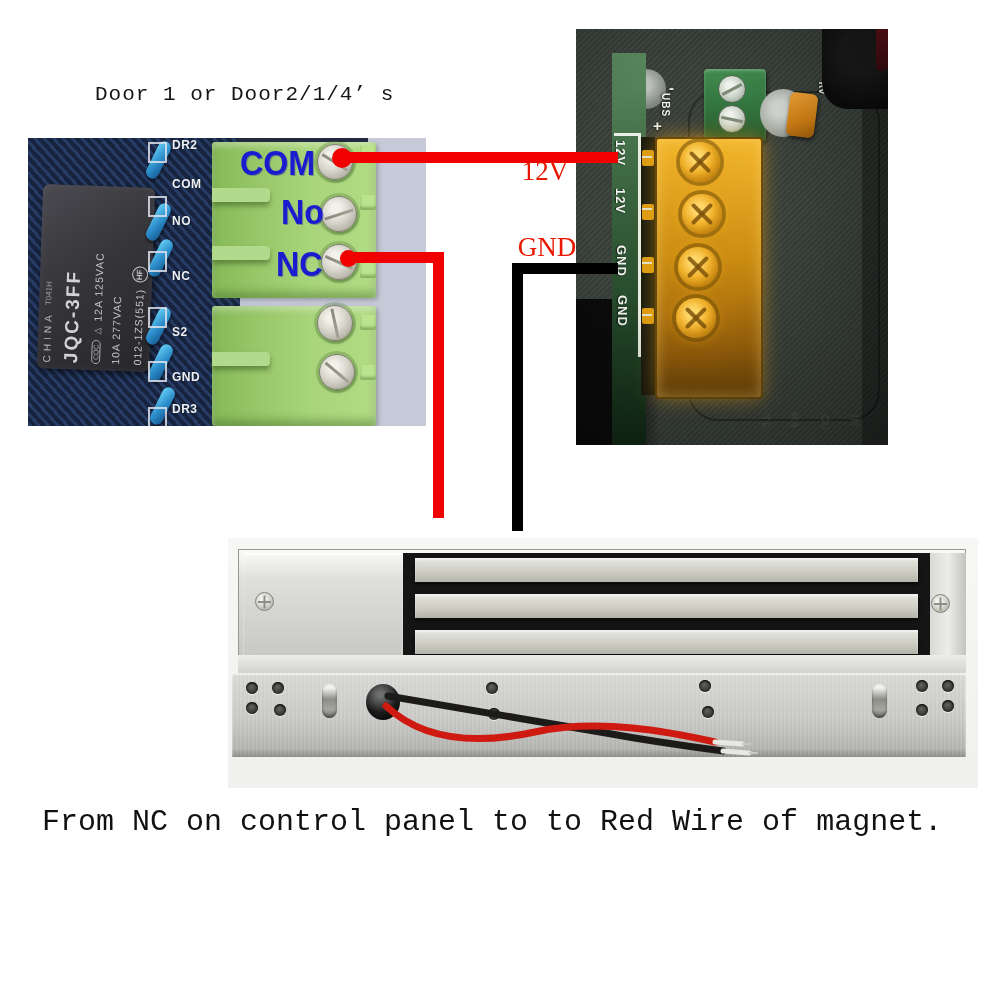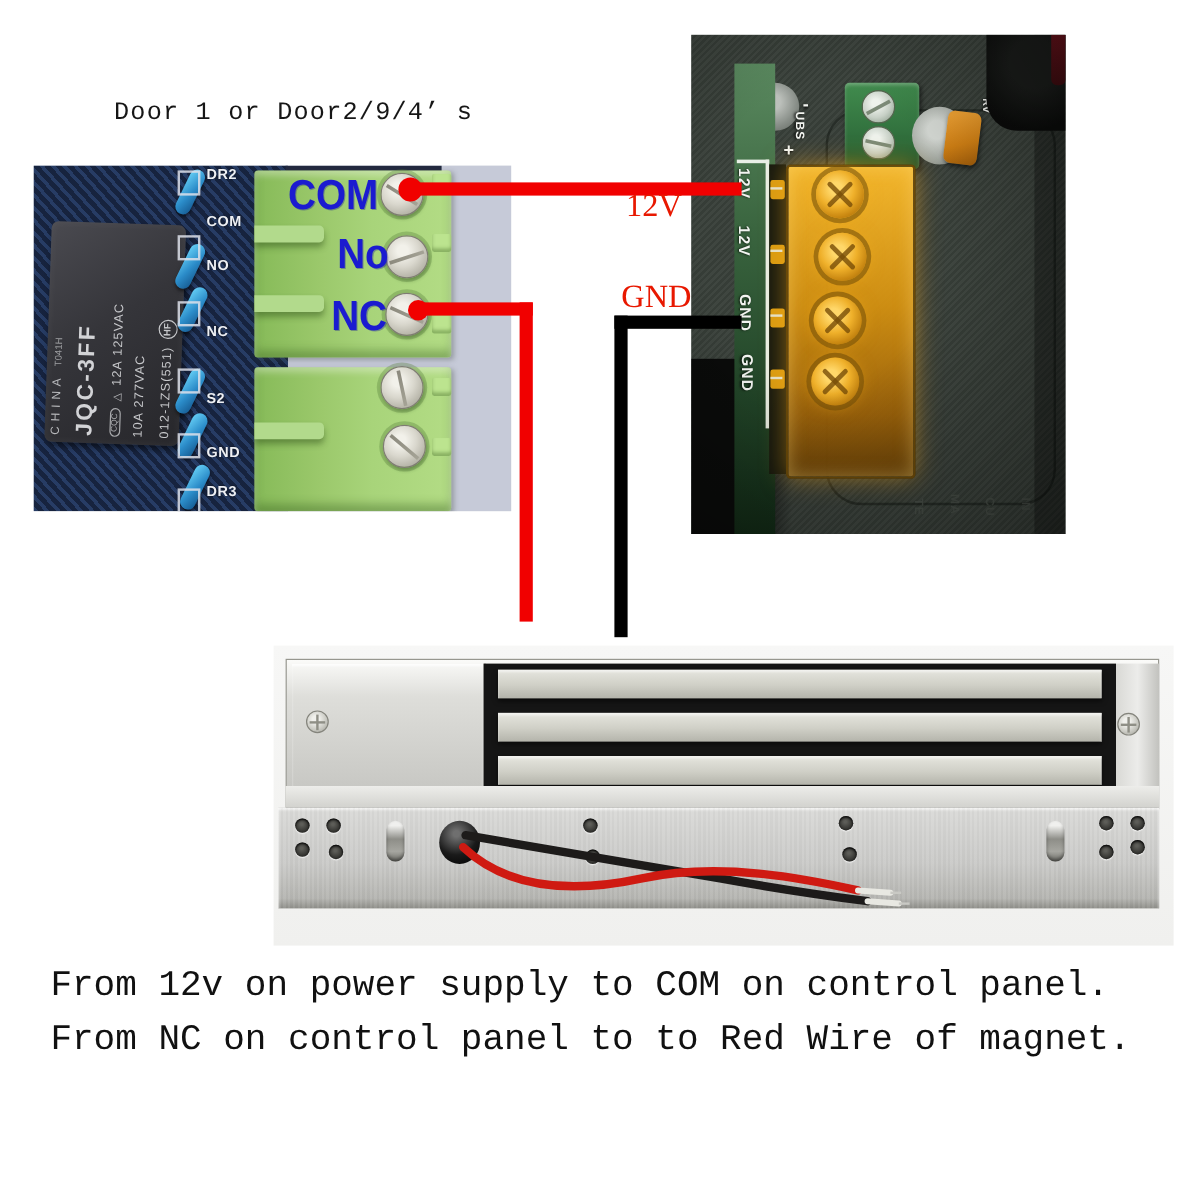--- a/index.html
+++ b/index.html
@@ -167,21 +167,21 @@
   
   .instructions{position:absolute;left:42px;top:800px;color:#111;
     font-family:"Liberation Mono",monospace;font-size:30px;line-height:45px;white-space:nowrap;}
 </style>
 </head>
 <body>
 
 <div class="stage">
 
   <div class="header-note">
-    <div class="l1">Door 1 or Door2/9/4’ s</div>
+    <div class="l1">Door 1 or Door2/1/4’ s</div>
   </div>
 
   <div class="panel-photo">
     <div class="cp-pcb"></div>
     <div class="cp-topstrip"></div>
 
     <div class="relay">
       <div class="relay-rot">
         <div class="rl">
             <span class="r-origin">CHINA</span>
@@ -351,17 +351,16 @@
   <div class="wire wred" style="left:433px;top:252px;width:11px;height:266px;"></div>
   <div class="wdot" style="left:340px;top:250px;width:17px;height:17px;"></div>
 
   <div class="wire wblk" style="left:512px;top:263px;width:106px;height:11px;"></div>
   <div class="wire wblk" style="left:512px;top:263px;width:11px;height:268px;"></div>
 
   <div class="wlabel" style="left:515px;top:156px;width:60px;">12V</div>
   <div class="wlabel" style="left:512px;top:232px;width:70px;">GND</div>
 
   <div class="instructions">
-    <div>From 12v on power supply to COM on control panel.</div>
     <div>From NC on control panel to to Red Wire of magnet.</div>
   </div>
 
 </div>
 
 </body></html>

